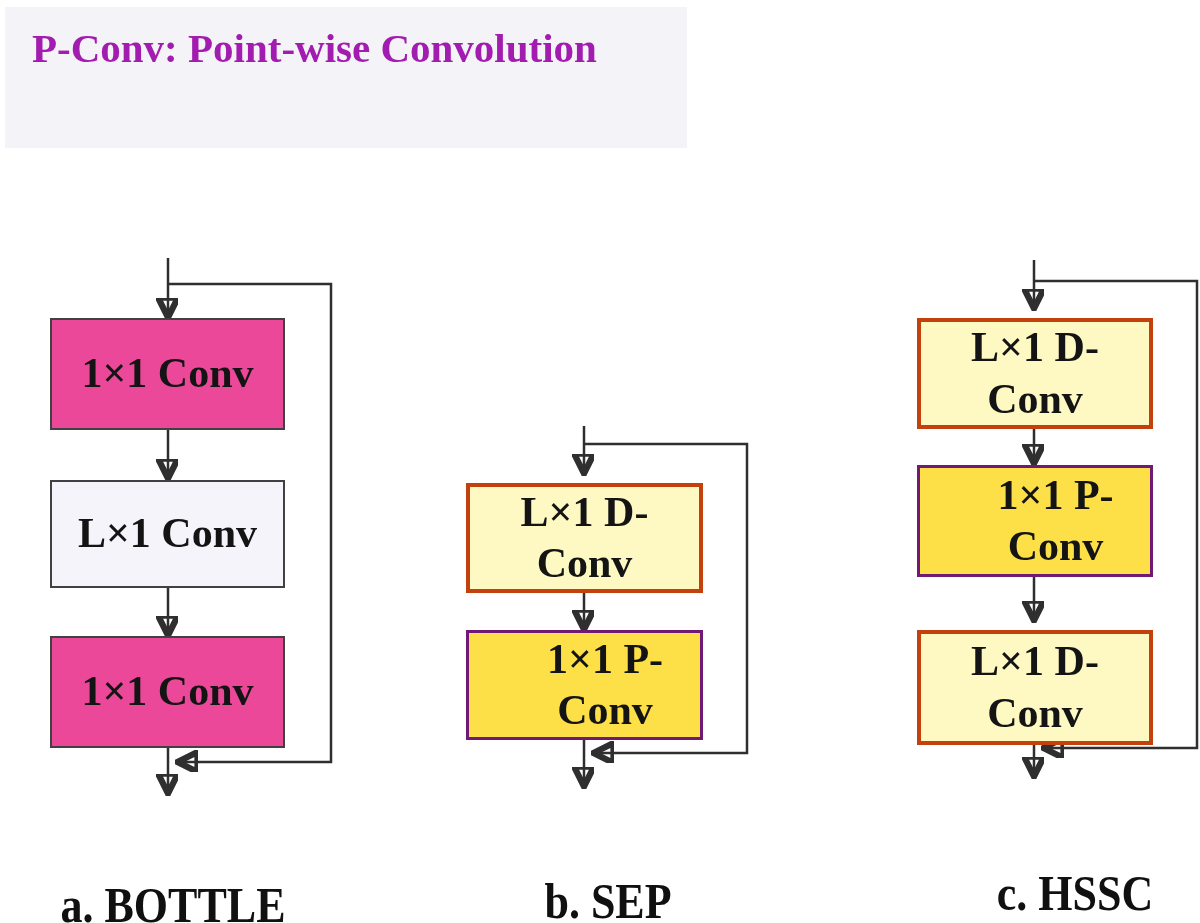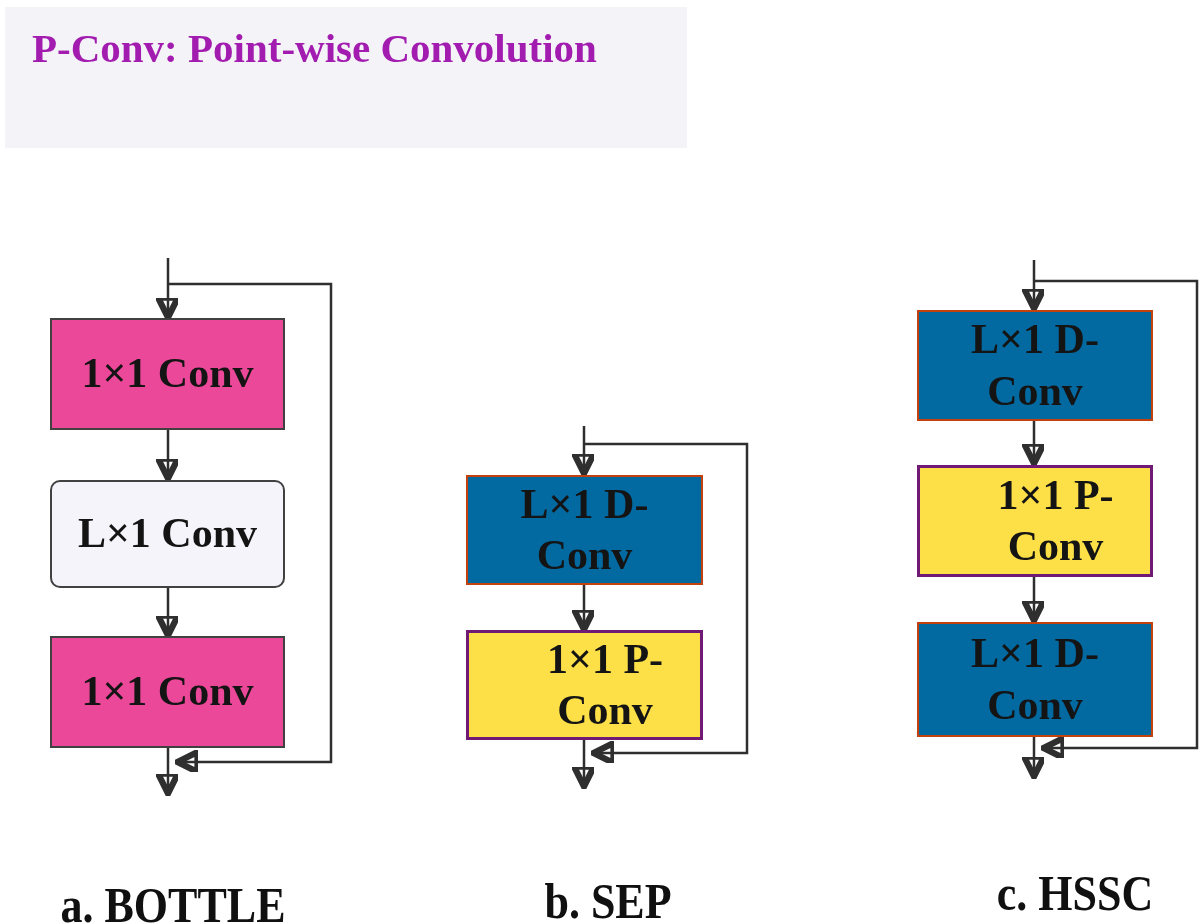--- a/index.html
+++ b/index.html
@@ -53,21 +53,21 @@
     justify-content: center;
     text-align: center;
     font-weight: bold;
     font-size: 42px;
     line-height: 1.22;
     color: #141414;
     white-space: pre-line;
   }
   .block.std   { background: #ec4899; border: 2px solid #414141; }
   .block.lite  { background: #f5f4fa; border: 2px solid #414141; }
-  .block.dconv { background: #0369a1; border: 2px solid #c2410c; }
+  .block.dconv { background: #fef9c3; border: 4px solid #c2410c; margin-top: 8px; }
   .block.pconv { background: #fde047; border: 3px solid #701a75; padding-left: 41px; }
   .caption {
     position: absolute;
     font-weight: bold;
     font-size: 50px;
     color: #101010;
     white-space: nowrap;
     transform: translateX(-50%) scaleX(0.88);
   }
 </style>
@@ -99,21 +99,21 @@
     <path d="M1034,421 L1034,461" marker-end="url(#arrow)"></path>
     <path d="M1034,577 L1034,618" marker-end="url(#arrow)"></path>
     <path d="M1034,737 L1034,774" marker-end="url(#arrow)"></path>
   </svg>
 
   <div class="legend">
     <div class="legend-line">P-Conv: Point-wise Convolution</div>
   </div>
 
   <div class="block std" style="left:50px; top:318px; width:235px; height:112px;">1×1 Conv</div>
-  <div class="block lite" style="left:50px; top:480px; width:235px; height:108px;border-radius:10px;">L×1 Conv</div>
+  <div class="block lite" style="left:50px; top:480px; width:235px; height:108px;">L×1 Conv</div>
   <div class="block std" style="left:50px; top:636px; width:235px; height:112px;">1×1 Conv</div>
 
   <div class="block dconv" style="left:466px; top:475px; width:237px; height:110px;">L×1 D-
 Conv</div>
   <div class="block pconv" style="left:466px; top:630px; width:237px; height:110px;">1×1 P-
 Conv</div>
 
   <div class="block dconv" style="left:917px; top:310px; width:236px; height:111px;">L×1 D-
 Conv</div>
   <div class="block pconv" style="left:917px; top:465px; width:236px; height:112px;">1×1 P-

